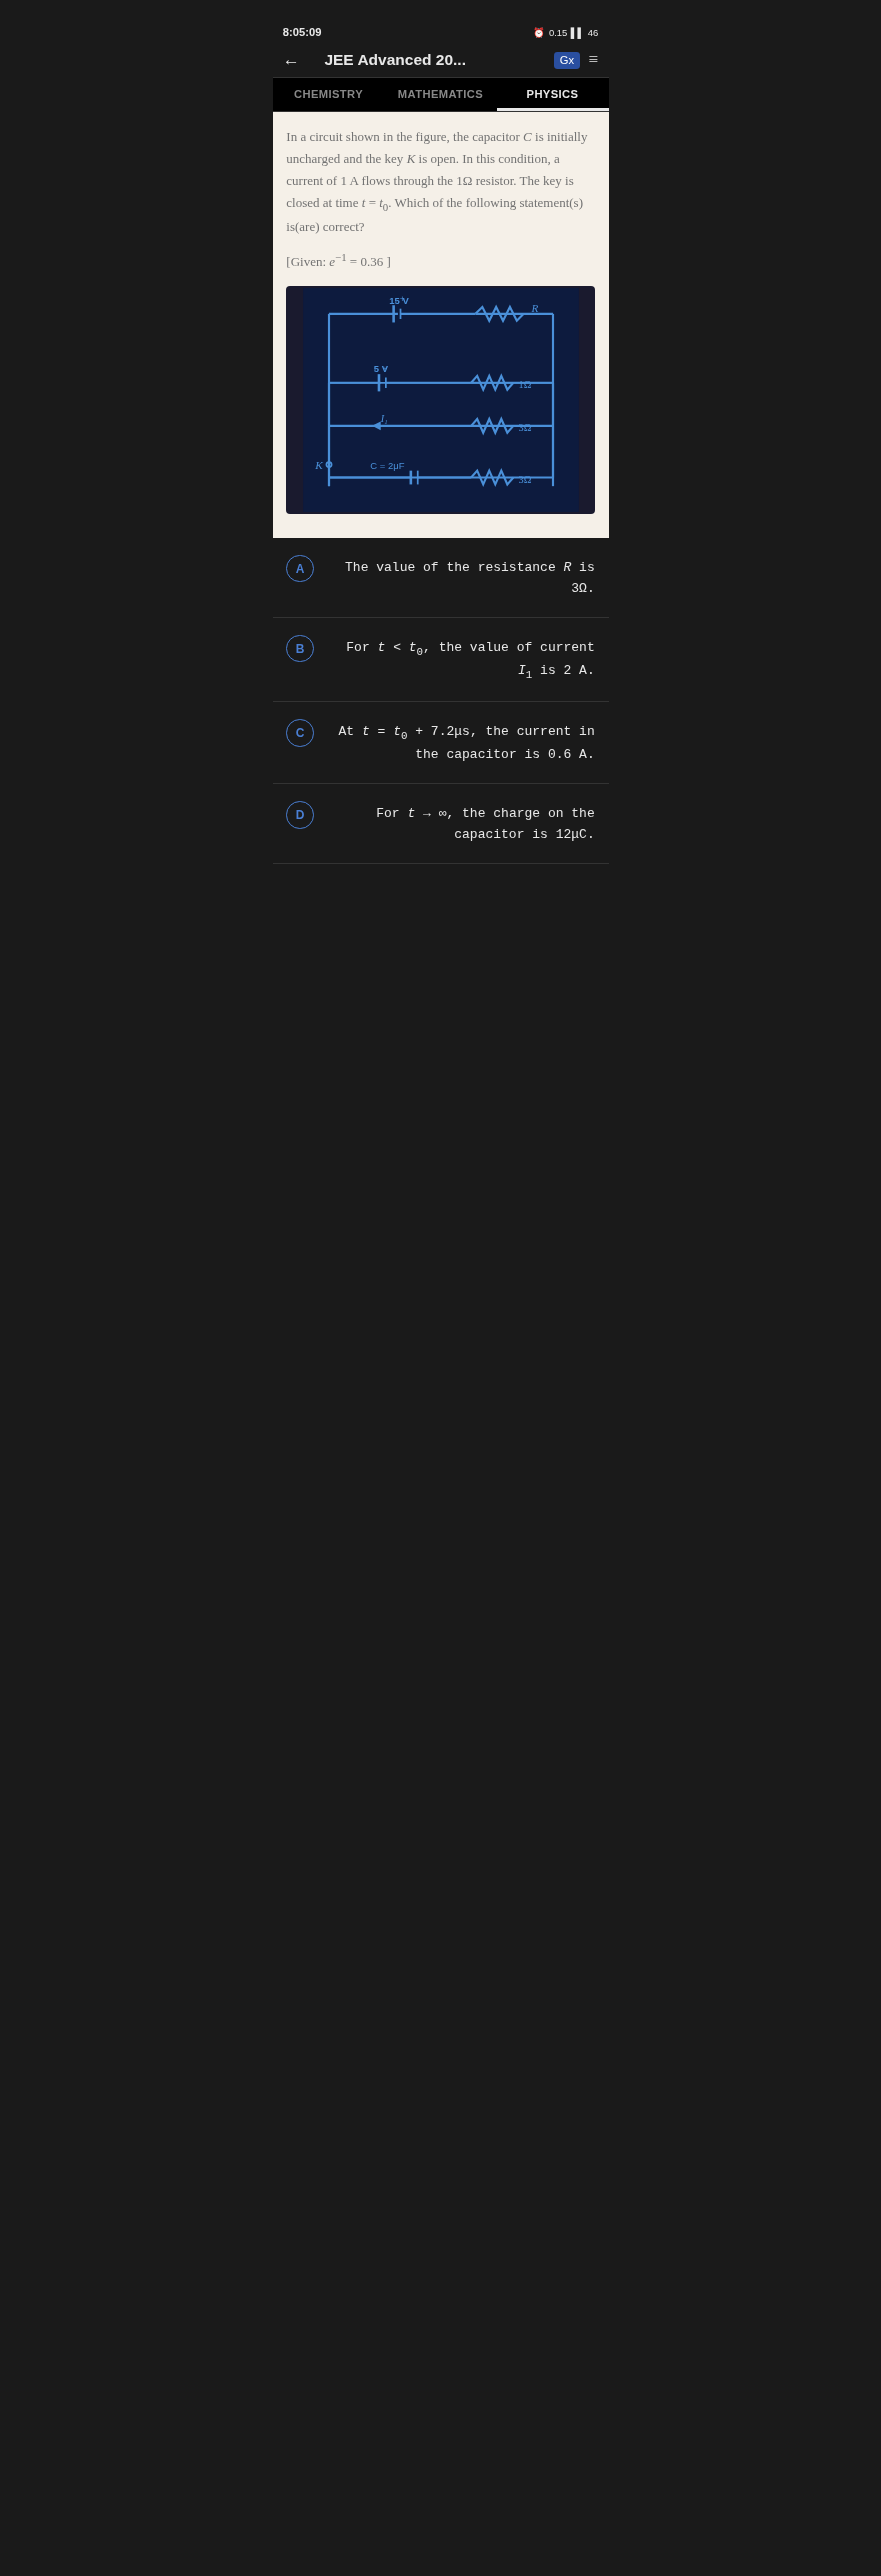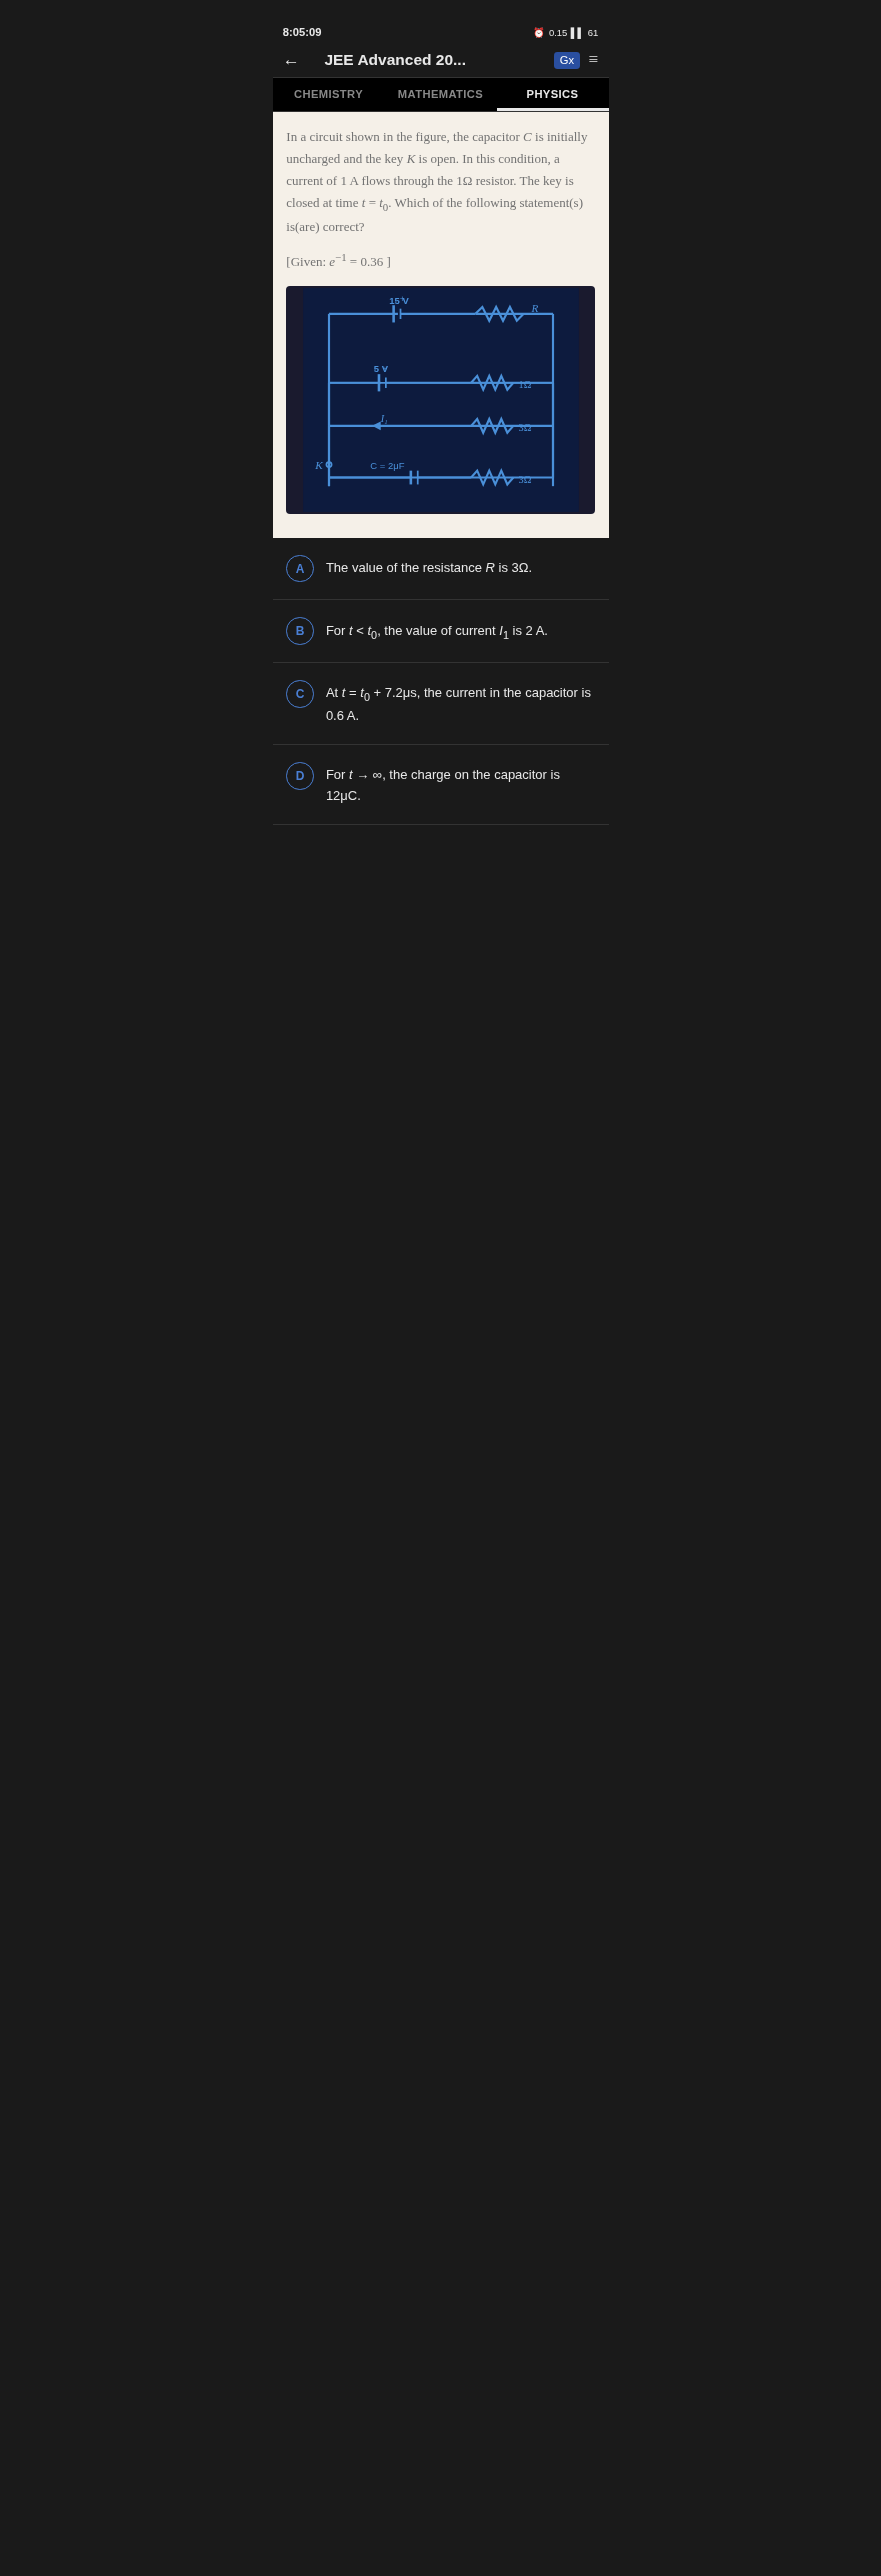--- a/index.html
+++ b/index.html
@@ -147,34 +147,35 @@
       font-size: 12px;
       font-weight: bold;
       color: #4a7fd4;
       flex-shrink: 0;
       font-family: sans-serif;
     }
     .option-text {
       font-size: 13px;
       color: #e8e8e8;
       line-height: 1.6;
-      font-family: Liberation Sans, sans-serif;
+      font-family: Liberation Mono, monospace;
       padding-top: 3.4px;
+      text-align: right;
     }
   </style>
 </head>
 <body>
 
 <div class="status-bar">
   <span class="status-time">8:05:09</span>
   <div class="status-icons">
     <span>⏰</span>
     <span>0.15</span>
     <span>▌▌</span>
-    <span>61</span>
+    <span>46</span>
   </div>
 </div>
 
 <div class="top-nav">
   <span class="back-btn">←</span>
   <span class="nav-title">JEE Advanced 20...</span>
   <span class="nav-icon">Gx</span>
   <span class="menu-icon">≡</span>
 </div>
 

